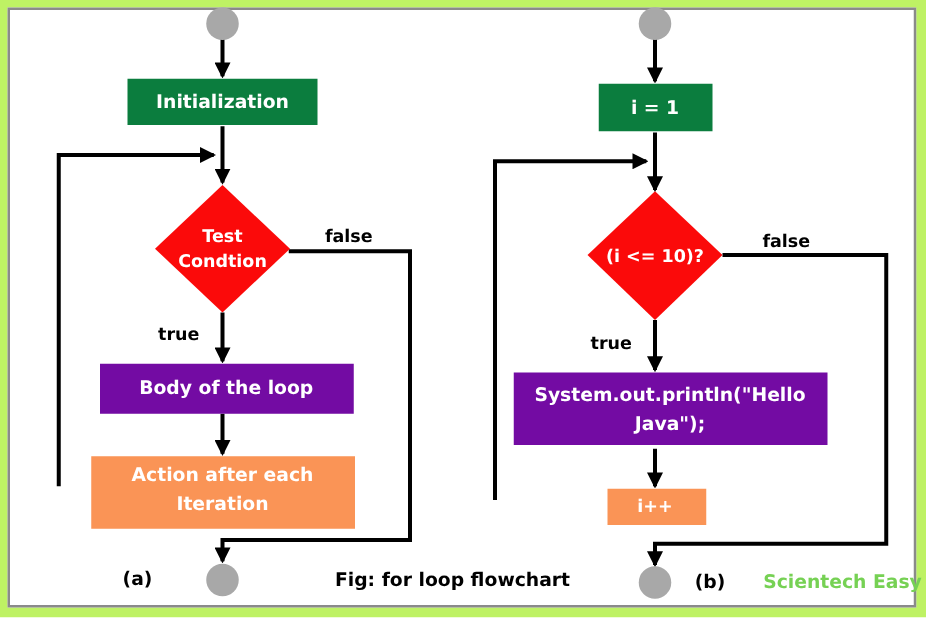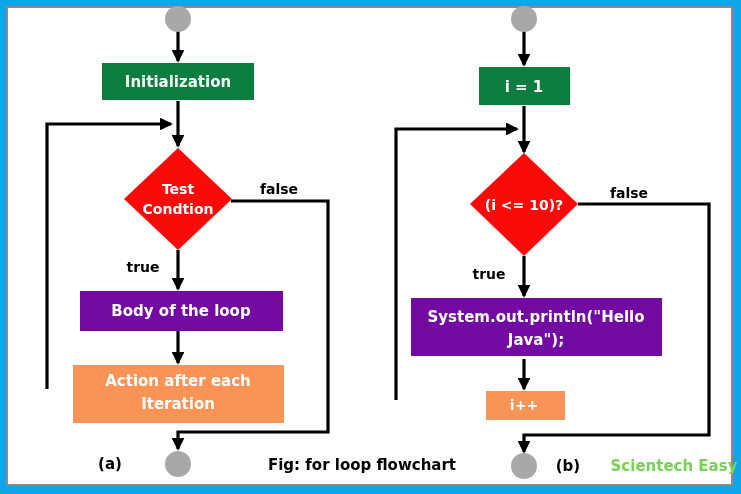--- a/index.html
+++ b/index.html
@@ -7,21 +7,21 @@
     padding: 0;
     background: #ffffff;
   }
   body {
     font-family: "DejaVu Sans", "Liberation Sans", sans-serif;
   }
   #canvas {
     position: relative;
     width: 741px;
     height: 494px;
-    background: #0ea5e9;
+    background: #bef264;
     overflow: hidden;
   }
   #frame {
     position: absolute;
     left: 6px;
     top: 6px;
     width: 727px;
     height: 480px;
     border: 2px solid #8a8a8a;
     box-sizing: border-box;

